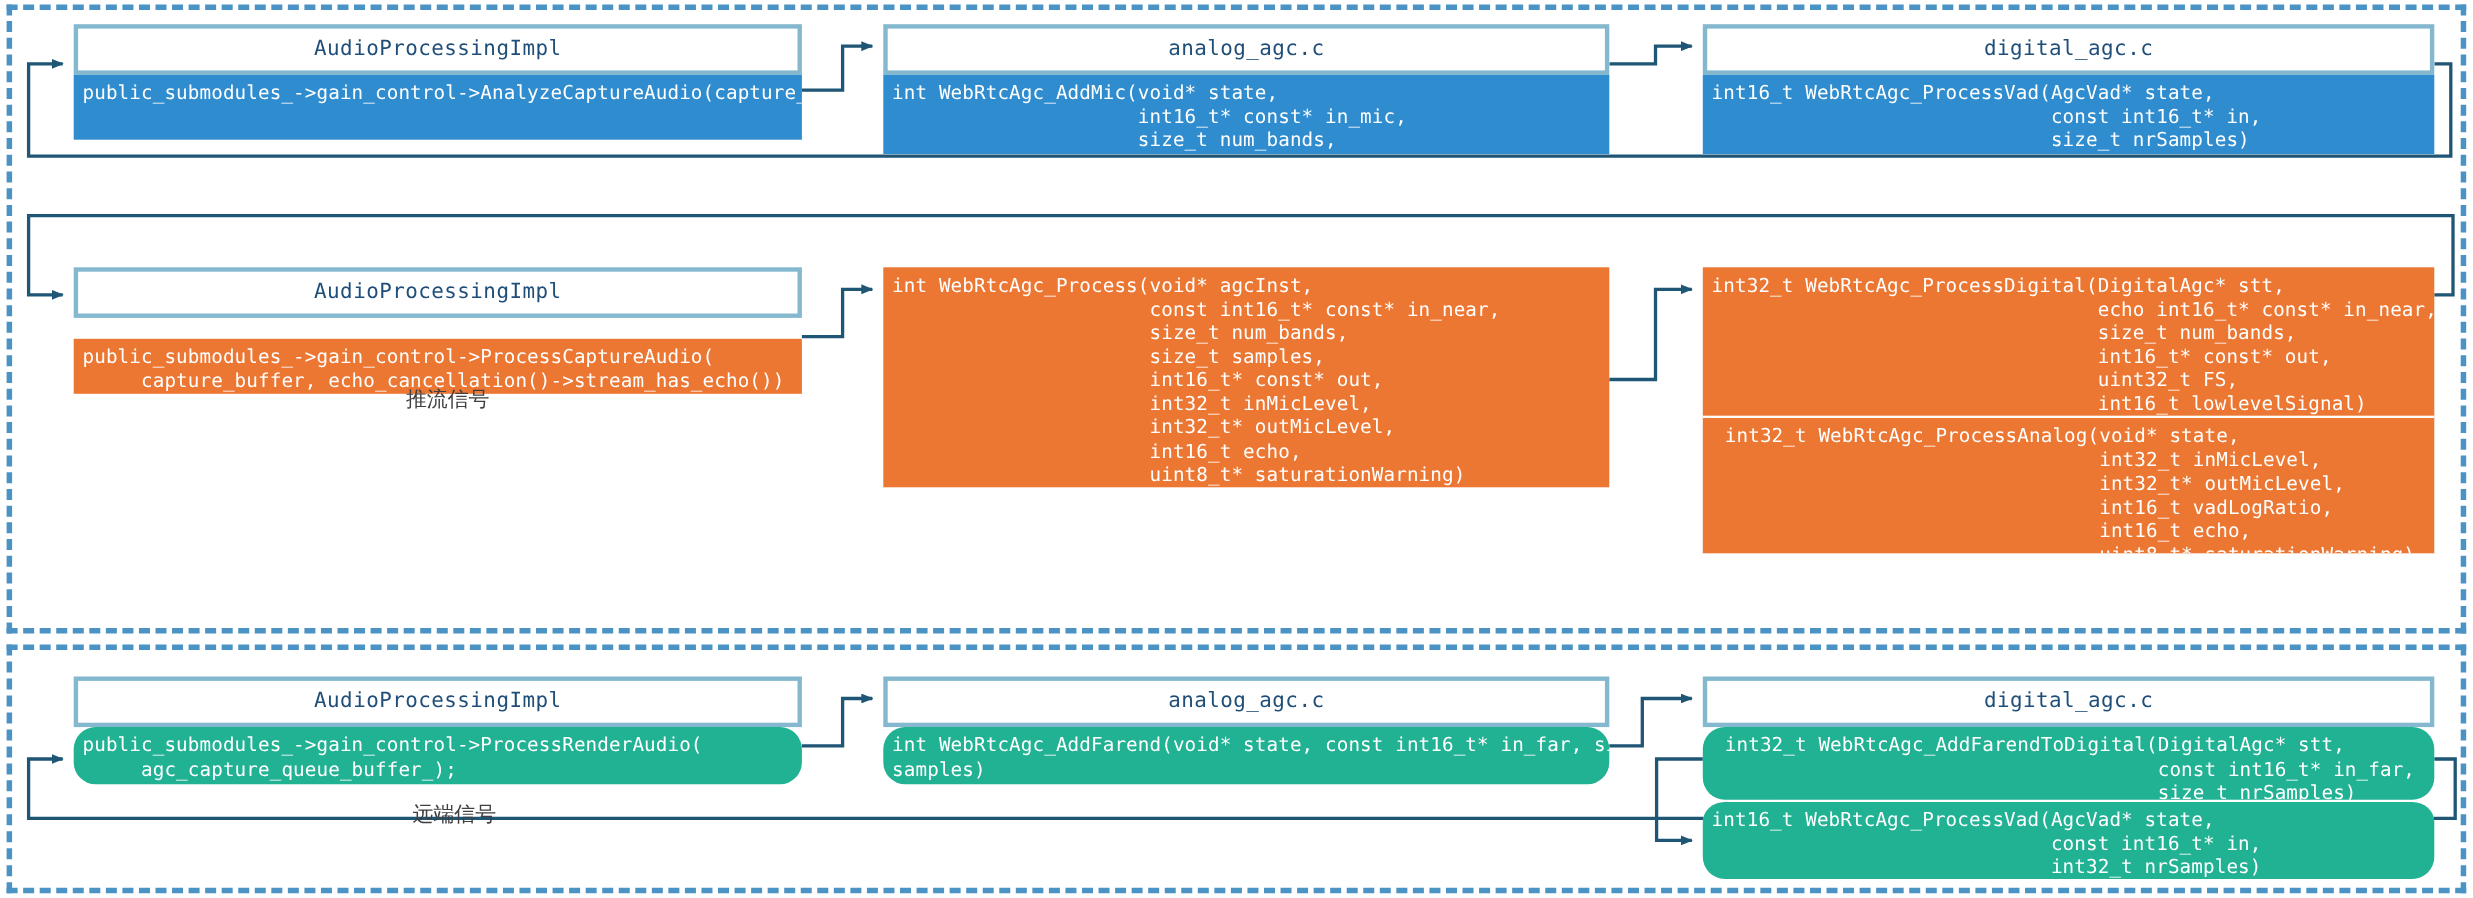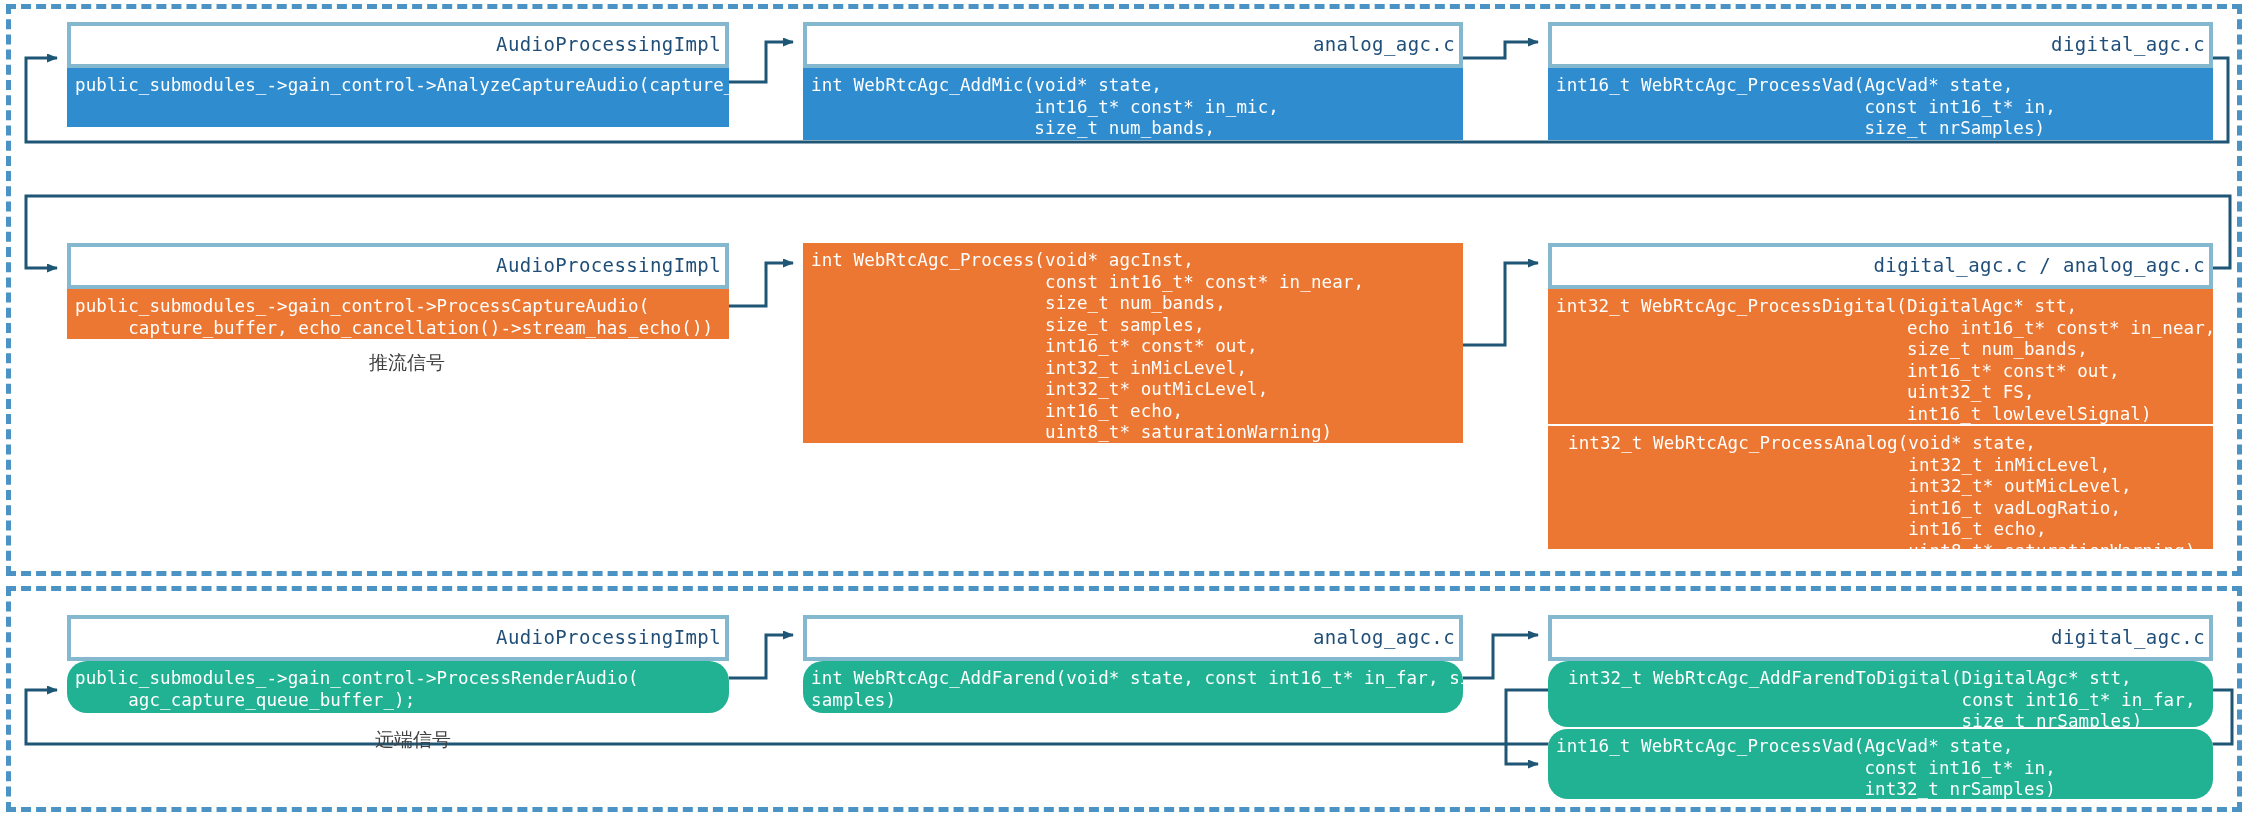--- a/index.html
+++ b/index.html
@@ -36,21 +36,21 @@
     position: absolute;
     box-sizing: border-box;
   }
   .node-title {
     box-sizing: border-box;
     background: #ffffff;
     border: 4px solid #84b8ce;
     color: #1f4e79;
     font-size: 19px;
     line-height: 1;
-    text-align: right;
+    text-align: center;
     padding: 9px 4px 10px;
     letter-spacing: 0.4px;
   }
   .node-body {
     box-sizing: border-box;
     color: #ffffff;
     font-size: 17.5px;
     line-height: 21.5px;
     padding: 7px 0 7px 8px;
     white-space: pre;
@@ -68,21 +68,21 @@
   
   #n-api-1     { left: 67px;  top: 22px;  width: 662px; }
   #n-api-1 .node-body { height: 59px; }
   #n-analog-1  { left: 803px; top: 22px;  width: 660px; }
   #n-analog-1 .node-body { height: 72px; }
   #n-digital-1 { left: 1548px;top: 22px;  width: 665px; }
   #n-digital-1 .node-body { height: 72px; }
 
   
   #n-api-2     { left: 67px;  top: 243px; width: 662px; }
-  #n-api-2 .node-body { height: 50px; }
+  #n-api-2 .node-body { height: 50px; margin-top: 19px; }
   #n-analog-2  { left: 803px; top: 243px; width: 660px; }
   #n-analog-2 .node-body { height: 200px; }
   #n-digital-2 { left: 1548px;top: 243px; width: 665px; }
   #n-digital-2 .node-body.b1 { height: 135px; }
   #n-digital-2 .node-body.b2 { height: 125px; padding-left: 20px; }
 
   
   #n-api-3     { left: 67px;  top: 615px; width: 662px; }
   #n-api-3 .node-body { height: 52px; }
   #n-analog-3  { left: 803px; top: 615px; width: 660px; }
@@ -190,21 +190,20 @@
                       size_t num_bands,
                       size_t samples,
                       int16_t* const* out,
                       int32_t inMicLevel,
                       int32_t* outMicLevel,
                       int16_t echo,
                       uint8_t* saturationWarning)</div>
   </div>
 
   <div class="node orange" id="n-digital-2">
-    <div class="node-title">digital_agc.c / analog_agc.c</div>
     <div class="node-body b1">int32_t WebRtcAgc_ProcessDigital(DigitalAgc* stt,
                                  echo int16_t* const* in_near,
                                  size_t num_bands,
                                  int16_t* const* out,
                                  uint32_t FS,
                                  int16_t lowlevelSignal)</div>
     <div class="node-body b2">int32_t WebRtcAgc_ProcessAnalog(void* state,
                                 int32_t inMicLevel,
                                 int32_t* outMicLevel,
                                 int16_t vadLogRatio,

